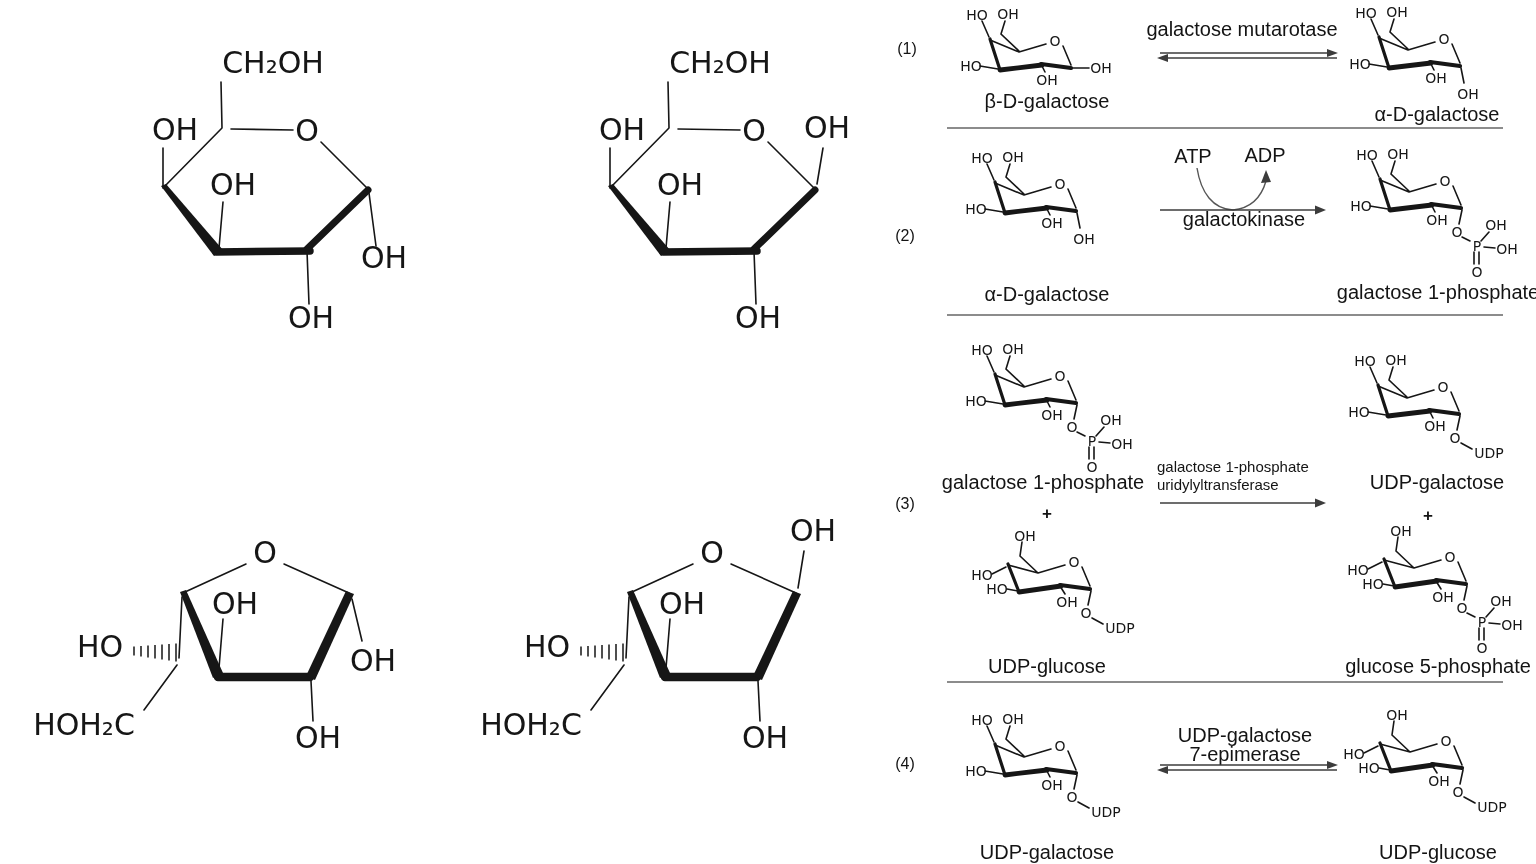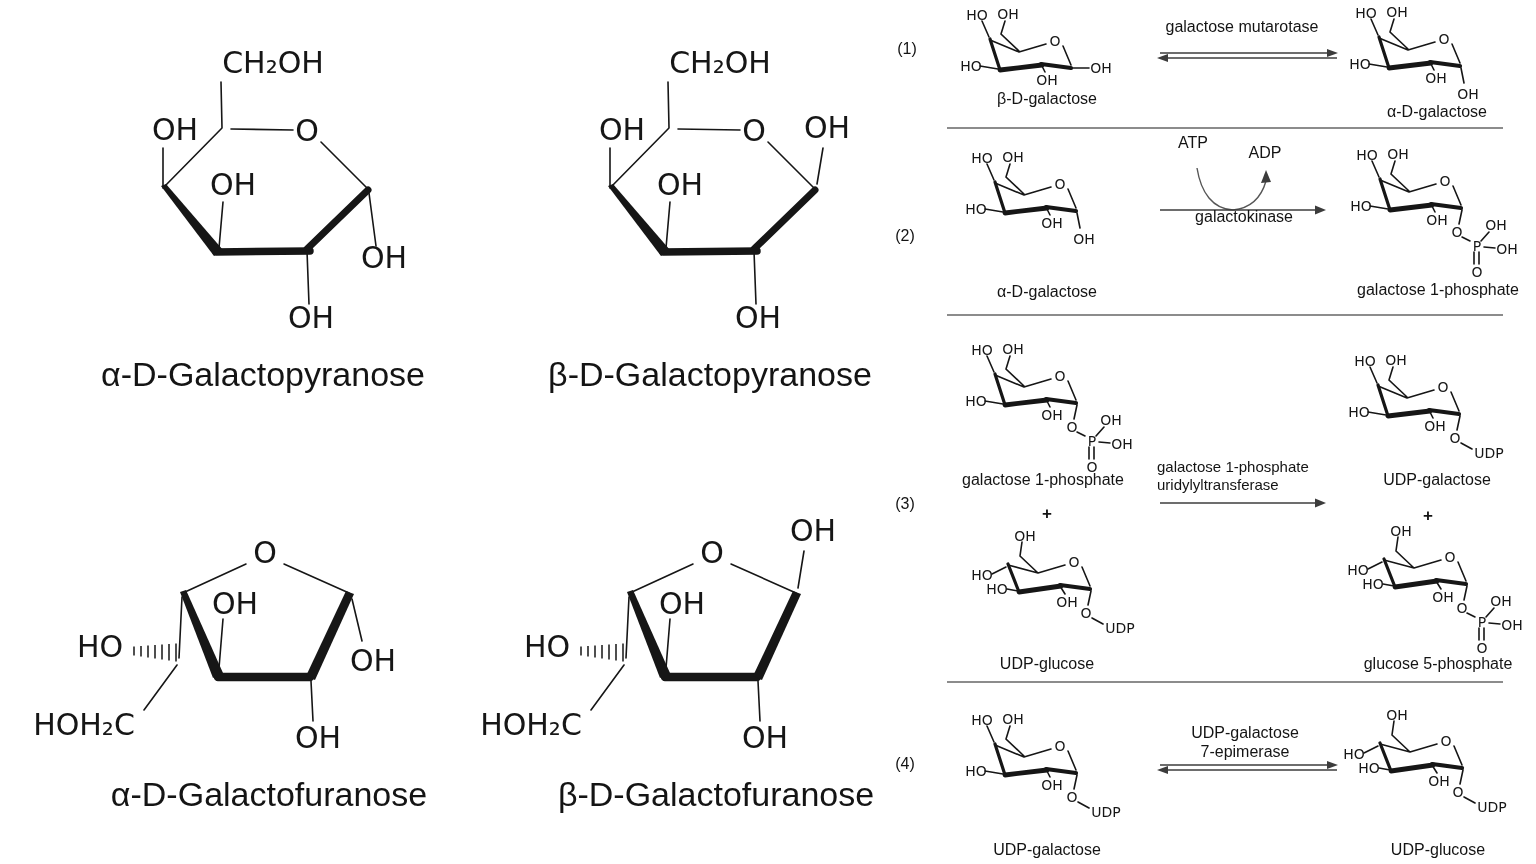--- a/index.html
+++ b/index.html
@@ -9,21 +9,21 @@
   .bond{stroke:#161616;stroke-width:1.6;stroke-linecap:round;fill:none}
   .b3{stroke-width:3.2}.b4{stroke-width:4.2}.b45{stroke-width:4.8}
   .b7{stroke-width:7}.b75{stroke-width:7.5}.b8{stroke-width:8.5}
   .hash{stroke:#161616;stroke-width:1.5;fill:none}
   .wedge{fill:#161616;stroke:none}
   .atom{font-family:"DejaVu Sans",sans-serif;font-size:14px;fill:#161616;
         text-anchor:middle;dominant-baseline:central}
   .atomL{font-size:30px}
   .lbl{position:absolute;transform:translateX(-50%);white-space:nowrap}
   .lbl-lg{font-size:34px}
-  .lbl-sm{font-size:16px}
+  .lbl-sm{font-size:20px}
   .lbl-left{position:absolute;white-space:nowrap;font-size:15px}
   .plus{font-size:17px;font-weight:bold}
   .num{position:absolute;transform:translateX(-50%);font-size:16px}
   .divider{position:absolute;left:947px;width:556px;height:2px;background:#8c8c8c}
   .arrow-line{stroke:#3c3c3c;stroke-width:1.7;fill:none}
   .arrow-head{fill:#3c3c3c;stroke:none}
   .arc{stroke:#565656;stroke-width:1.4;fill:none}
 </style>
 </head>
 <body>
@@ -37,71 +37,67 @@
       <path class="bond b75" d="M180,216 86,217"></path>
       <polygon class="wedge" points="31,151 36,149 93,215 84,221"></polygon>
     </g>
     <text class="atom atomL" x="143" y="27">CH₂OH</text>
     <text class="atom atomL" x="45" y="94">OH</text>
     <text class="atom atomL" x="177" y="95">O</text>
     <text class="atom atomL" x="103" y="149">OH</text>
     <text class="atom atomL" x="254" y="222">OH</text>
     <text class="atom atomL" x="181" y="282">OH</text>
   </svg>
-  <div class="lbl lbl-lg" style="left:263px;top:355px">α-D-Galactopyranose</div>
 
   <svg class="struct" style="left:577px;top:35px" width="310" height="300" viewBox="0 0 310 300">
     <g>
       <path class="bond" d="M91,47 92,93 M33,113 33,152 M101,94 163,95 M191,107 238,154 M33,153 92,93 M93,167 89,213 M177,216 179,269 M240,149 246,113"></path>
       <path class="bond b7" d="M238,155 177,214"></path>
       <path class="bond b75" d="M180,216 86,217"></path>
       <polygon class="wedge" points="31,151 36,149 93,215 84,221"></polygon>
     </g>
     <text class="atom atomL" x="143" y="27">CH₂OH</text>
     <text class="atom atomL" x="45" y="94">OH</text>
     <text class="atom atomL" x="177" y="95">O</text>
     <text class="atom atomL" x="250" y="92">OH</text>
     <text class="atom atomL" x="103" y="149">OH</text>
     <text class="atom atomL" x="181" y="282">OH</text>
   </svg>
-  <div class="lbl lbl-lg" style="left:710px;top:355px">β-D-Galactopyranose</div>
 
   <svg class="struct" style="left:10px;top:480px" width="410" height="300" viewBox="0 0 410 300">
     <g>
       <path class="bond" d="M236,84 175,112 M274,84 339,113 M213,139 209,188 M172,117 169,178 M167,185 134,230 M342,119 352,161 M301,201 303,241"></path>
       <path class="bond b8" d="M208,197 300,197"></path>
       <polygon class="wedge" points="170,112 176,110 213,193 203,198"></polygon>
       <polygon class="wedge" points="336,111 344,114 305,200 296,196"></polygon>
       <path class="hash" d="M124,166.5 124,175.5 M131,166 131,176.5 M138,165.5 138,177.5 M145,165 145,178.5 M152,164.5 152,179.5 M159,164 159,180.5 M166,163.5 166,181.5"></path>
     </g>
     <text class="atom atomL" x="255" y="72">O</text>
     <text class="atom atomL" x="225" y="123">OH</text>
     <text class="atom atomL" x="90" y="166">HO</text>
     <text class="atom atomL" x="74" y="244">HOH₂C</text>
     <text class="atom atomL" x="363" y="180">OH</text>
     <text class="atom atomL" x="308" y="257">OH</text>
   </svg>
-  <div class="lbl lbl-lg" style="left:269px;top:775px">α-D-Galactofuranose</div>
 
   <svg class="struct" style="left:457px;top:480px" width="410" height="300" viewBox="0 0 410 300">
     <g>
       <path class="bond" d="M236,84 175,112 M274,84 339,113 M213,139 209,188 M172,117 169,178 M167,185 134,230 M301,201 303,241 M341,108 347,71"></path>
       <path class="bond b8" d="M208,197 300,197"></path>
       <polygon class="wedge" points="170,112 176,110 213,193 203,198"></polygon>
       <polygon class="wedge" points="336,111 344,114 305,200 296,196"></polygon>
       <path class="hash" d="M124,166.5 124,175.5 M131,166 131,176.5 M138,165.5 138,177.5 M145,165 145,178.5 M152,164.5 152,179.5 M159,164 159,180.5 M166,163.5 166,181.5"></path>
     </g>
     <text class="atom atomL" x="255" y="72">O</text>
     <text class="atom atomL" x="356" y="50">OH</text>
     <text class="atom atomL" x="225" y="123">OH</text>
     <text class="atom atomL" x="90" y="166">HO</text>
     <text class="atom atomL" x="74" y="244">HOH₂C</text>
     <text class="atom atomL" x="308" y="257">OH</text>
   </svg>
-  <div class="lbl lbl-lg" style="left:716px;top:775px">β-D-Galactofuranose</div>
 
   <div class="divider" style="top:127px"></div>
   <div class="divider" style="top:314px"></div>
   <div class="divider" style="top:681px"></div>
 
   <div class="num" style="left:907px;top:40px">(1)</div>
   <div class="num" style="left:905px;top:227px">(2)</div>
   <div class="num" style="left:905px;top:495px">(3)</div>
   <div class="num" style="left:905px;top:755px">(4)</div>
 
@@ -154,21 +150,21 @@
     </g>
     <text class="atom" x="26" y="13">HO</text>
     <text class="atom" x="57" y="12">OH</text>
     <text class="atom" x="104" y="39">O</text>
     <text class="atom" x="20" y="64">HO</text>
     <text class="atom" x="96" y="78">OH</text>
     <text class="atom" x="128" y="94">OH</text>
   </svg>
   <div class="lbl lbl-sm" style="left:1047px;top:283px">α-D-galactose</div>
 
-  <div class="lbl lbl-sm" style="left:1193px;top:134px">ATP</div>
+  <div class="lbl lbl-sm" style="left:1193px;top:145px">ATP</div>
   <div class="lbl lbl-sm" style="left:1265px;top:144px">ADP</div>
   <svg class="struct" style="left:1155px;top:145px" width="185" height="80" viewBox="0 0 185 80">
     <path class="arc" d="M42,23 C46,48 58,64 78,65"></path>
     <path class="arc" d="M78,65 C98,63 107,50 111,36"></path>
     <polygon class="arrow-head" points="106,38 116,37 111,25"></polygon>
     <path class="arrow-line" d="M5,65 160,65"></path>
       <polygon class="arrow-head" points="160,60.5 160,69.5 171,65"></polygon>
   </svg>
   <div class="lbl lbl-sm" style="left:1244px;top:208px">galactokinase</div>
 

